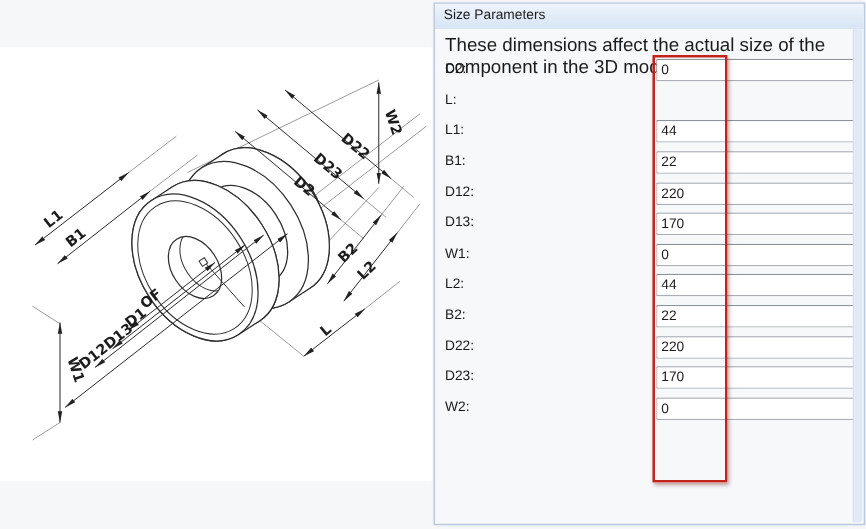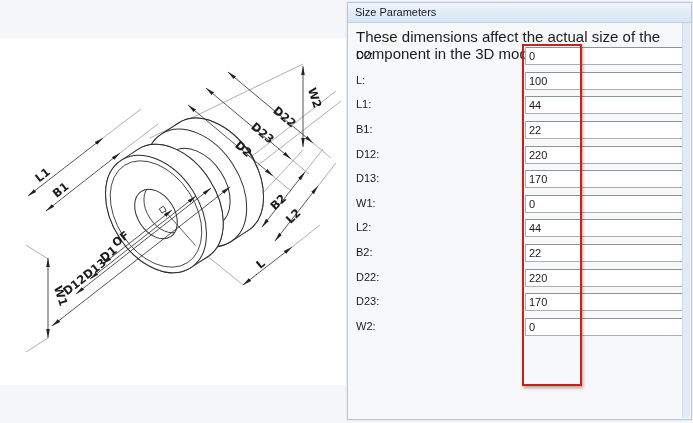--- a/index.html
+++ b/index.html
@@ -160,21 +160,20 @@
   <div class="panel-header">Size Parameters</div>
   <div class="panel-desc">These dimensions affect the actual size of the component in the 3D model.</div>
 
   <div class="rows">
     <div class="row">
       <label>D2:</label>
       <input type="text" value="0" style="">
     </div>
     <div class="row">
       <label>L:</label>
-      <input type="text" value="100" style="">
     </div>
     <div class="row">
       <label>L1:</label>
       <input type="text" value="44" style="">
     </div>
     <div class="row">
       <label>B1:</label>
       <input type="text" value="22" style="">
     </div>
     <div class="row">

